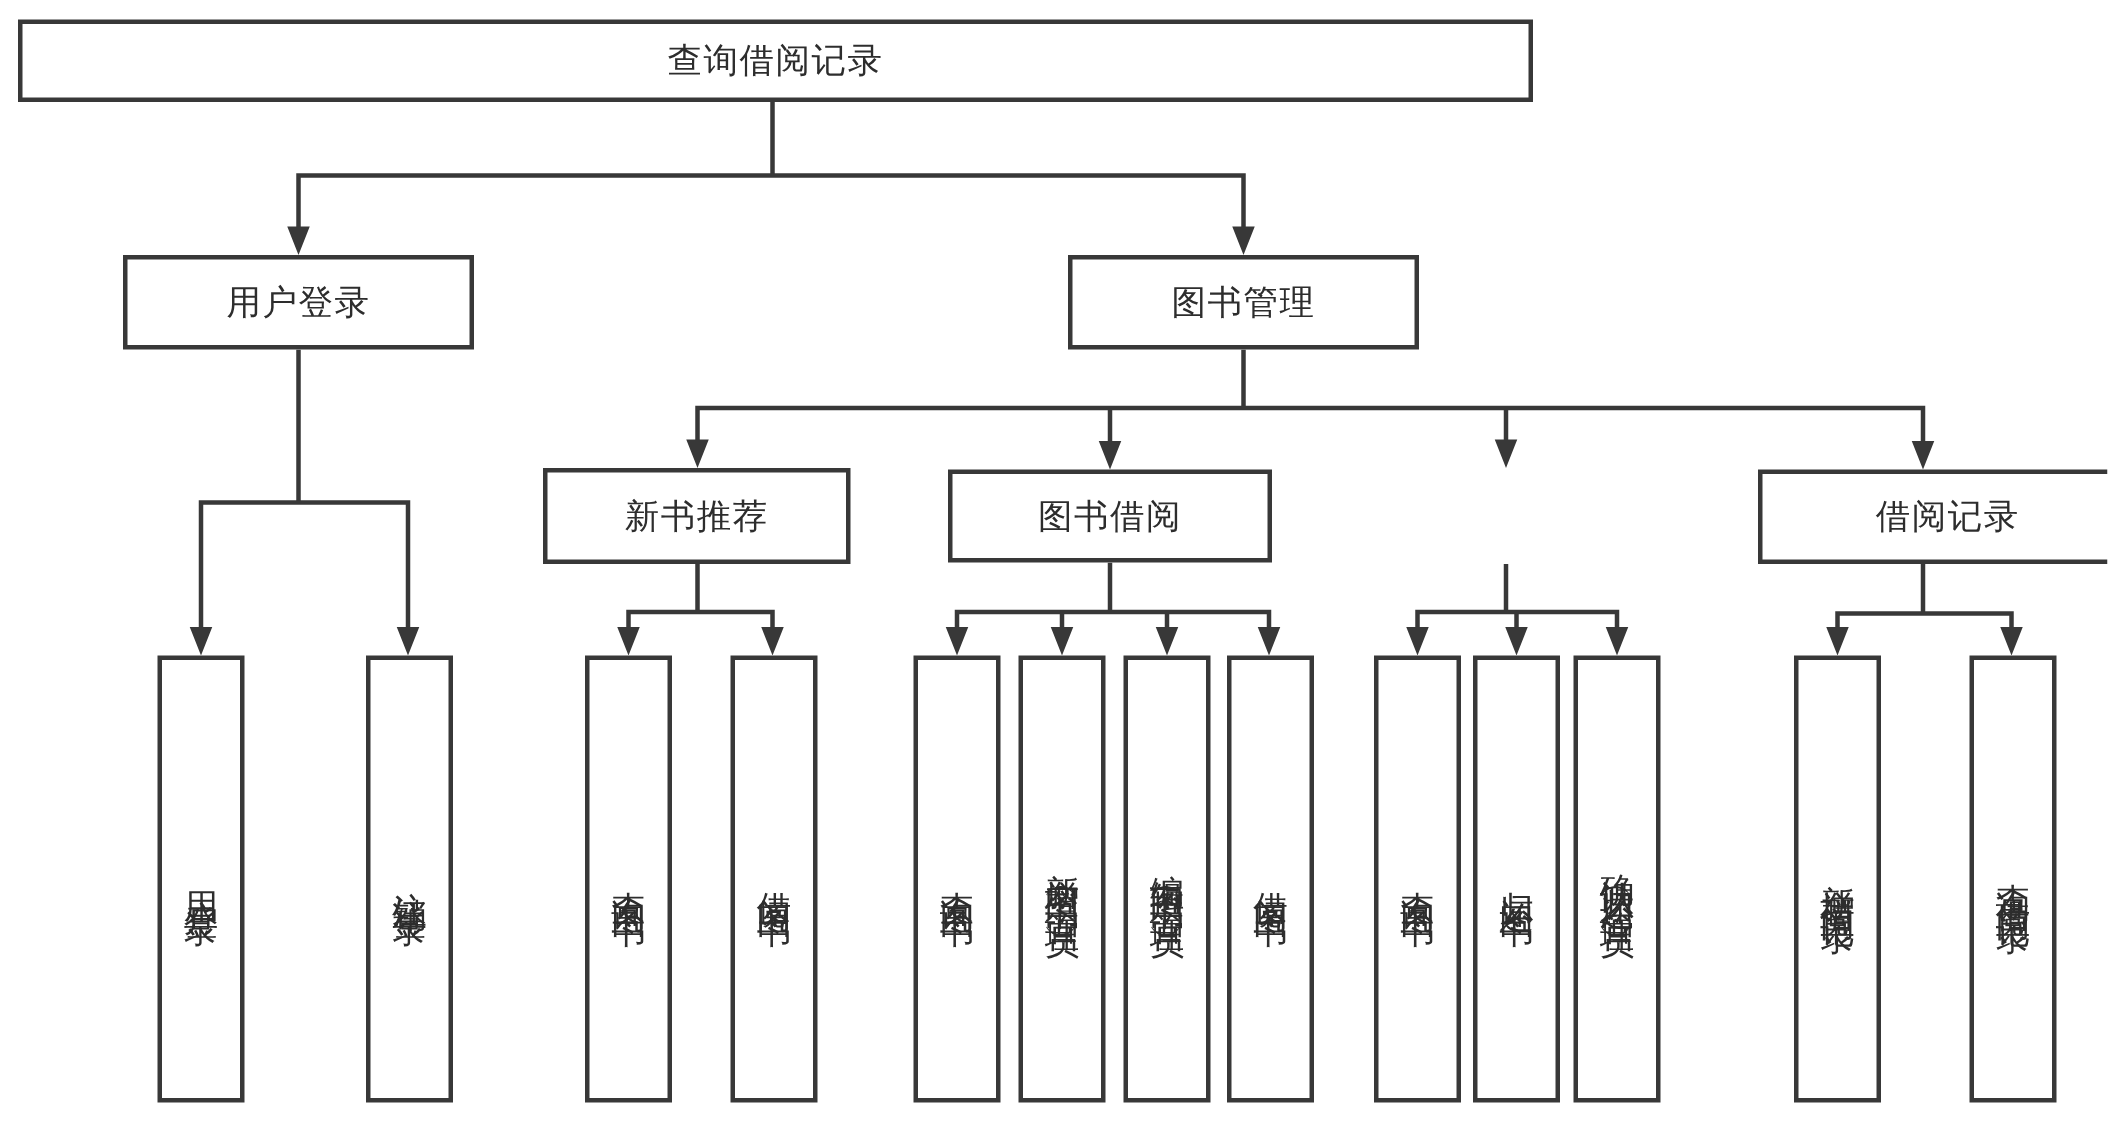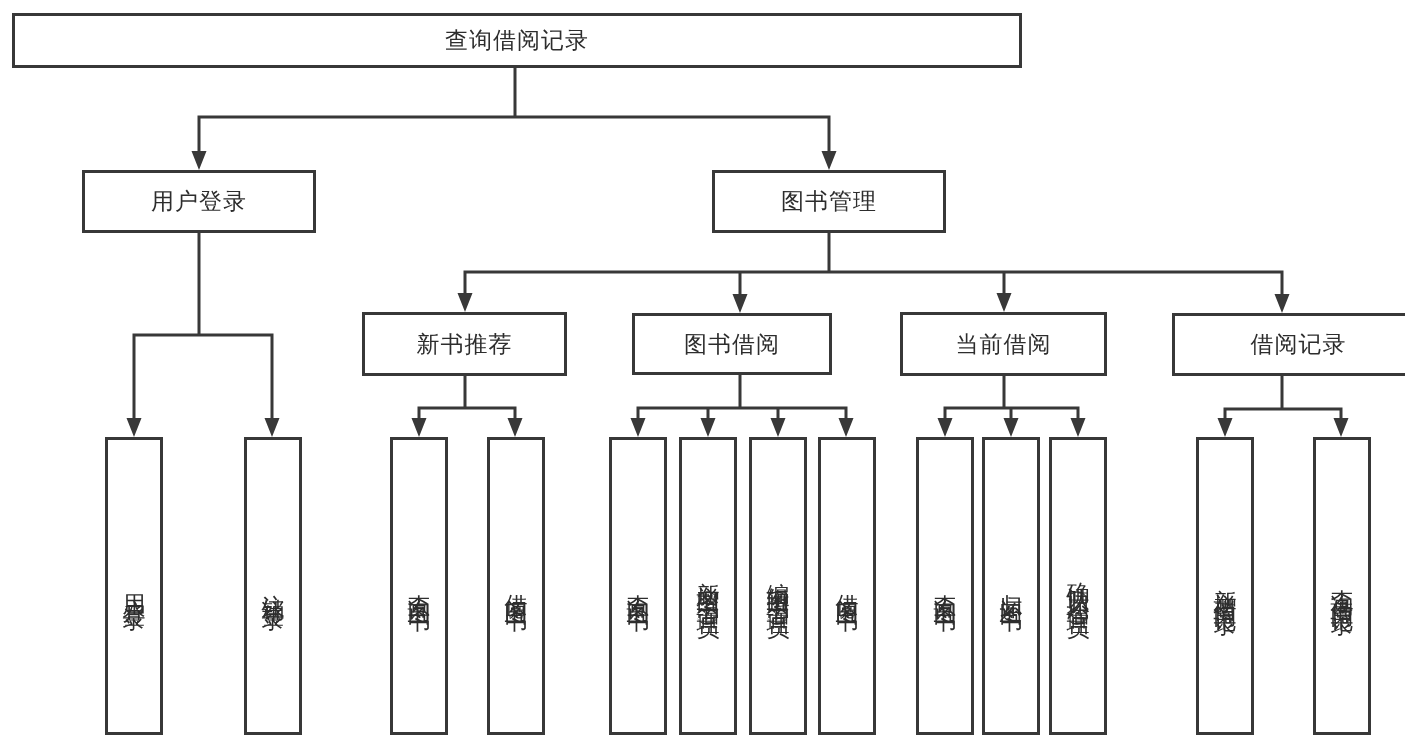--- a/index.html
+++ b/index.html
@@ -61,25 +61,22 @@
   <div class="box h" style="left:82px; top:170px; width:234px; height:63px;">
     <span>用户登录</span>
   </div>
   <div class="box h" style="left:712px; top:170px; width:234px; height:63px;">
     <span>图书管理</span>
   </div>
 
   <div class="box h" style="left:362px; top:312px; width:205px; height:64px;">
     <span>新书推荐</span>
   </div>
-  <div class="box h" style="left:632px; top:313px; width:200px; height:62px;">
+  <div class="box h" style="left:632px; top:313px; width:216px; height:62px;">
     <span>图书借阅</span>
-  </div>
-  <div class="box h" style="left:900px; top:312px; width:207px; height:64px;">
-    <span>当前借阅</span>
   </div>
   <div class="box h" style="left:1172px; top:313px; width:253px; height:63px;">
     <span>借阅记录</span>
   </div>
 
   <div class="box v" style="left:105px; top:437px; width:58px; height:298px;">
     <span>用户登录</span>
   </div>
   <div class="box v" style="left:244px; top:437px; width:58px; height:298px;">
     <span>注销登录</span>

